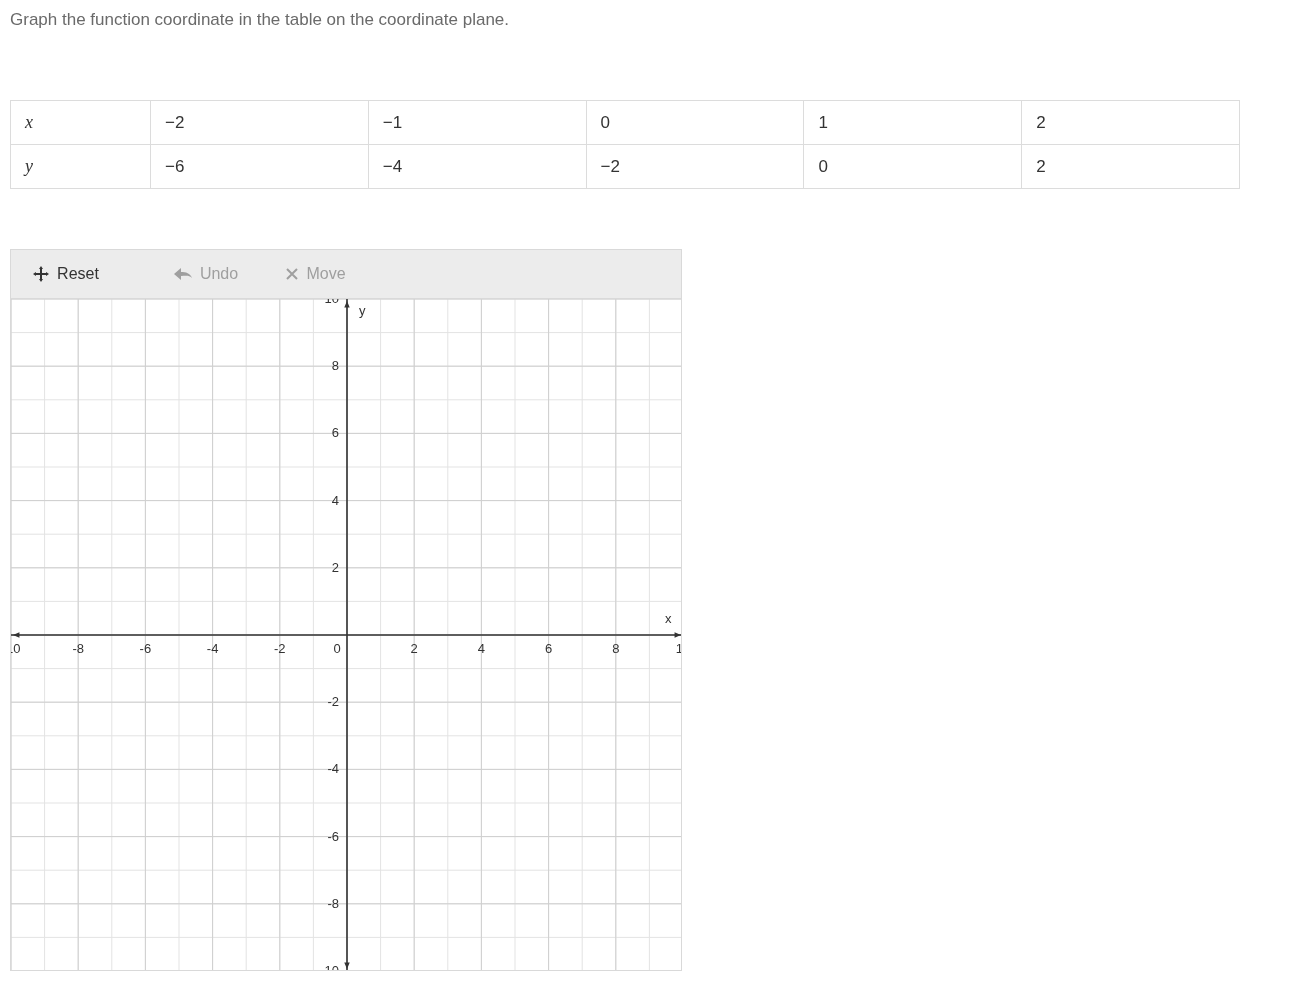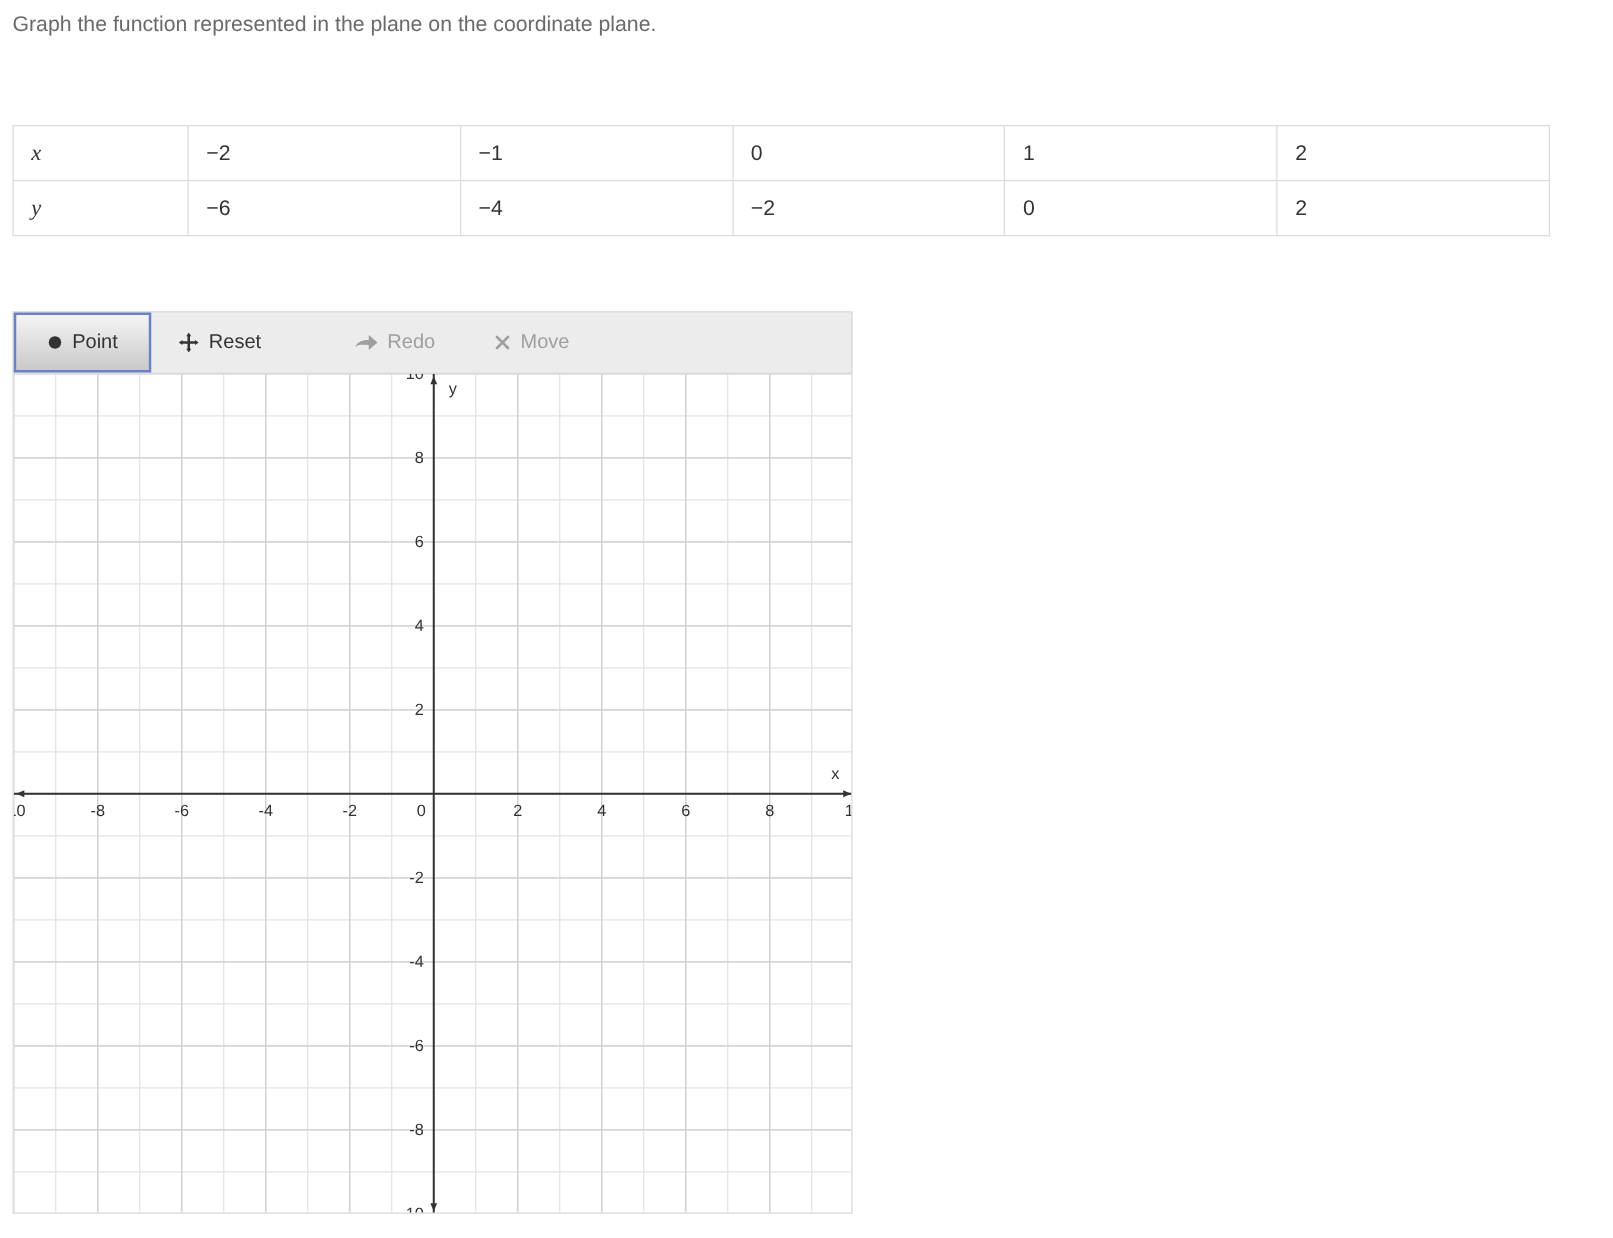--- a/index.html
+++ b/index.html
@@ -85,21 +85,21 @@
   }
   .axis-label {
     font-family: Arial, sans-serif;
     font-size: 13px;
     fill: #333;
   }
 </style>
 </head>
 <body>
 
-<div class="prompt">Graph the function represented in the plane on the coordinate plane.</div>
+<div class="prompt">Graph the function coordinate in the table on the coordinate plane.</div>
 
 <table class="data-table">
   <tbody>
       <tr>
     <th>x</th>
     <td>−2</td>
     <td>−1</td>
     <td>0</td>
     <td>1</td>
     <td>2</td>
@@ -111,44 +111,36 @@
     <td>−2</td>
     <td>0</td>
     <td>2</td>
   </tr>
 </tbody>
   </table>
 
 <div class="graph-tool-wrap">
 
   <div class="toolbar">
-    <div class="tool-btn selected">
-      <span class="ico">
-        <svg width="12" height="12">
-            <circle cx="6" cy="6" r="5" fill="#333"></circle>
-          </svg>
-      </span>
-      <span>Point</span>
-    </div>
     <div class="tool-btn">
       <span class="ico">
         <svg width="16" height="16" viewBox="0 0 16 16">
           <path d="M8 0 L10 3 H9 V7 H13 V6 L16 8 L13 10 V9 H9 V13 H10 L8 16 L6 13 H7 V9 H3 V10 L0 8 L3 6 V7 H7 V3 H6 Z" fill="#333"></path>
         </svg>
       </span>
       <span>Reset</span>
     </div>
     <div class="spacer"></div>
     <div class="tool-btn disabled">
       <span class="ico">
         <svg width="18" height="12" viewBox="0 0 18 12">
-          <path d="M18 6 L11 0 V4 C6 4 2 5 0 10 C3 7 6 8 11 8 V12 Z" fill="#9f9f9f"></path>
+          <path d="M0 6 L7 0 V4 C12 4 16 5 18 10 C15 7 12 8 7 8 V12 Z" fill="#9f9f9f"></path>
         </svg>
       </span>
-      <span>Redo</span>
+      <span>Undo</span>
     </div>
     <div class="tool-btn disabled">
       <span class="ico">
         <svg width="12" height="12" viewBox="0 0 12 12">
           <path d="M1 1 L11 11 M11 1 L1 11" stroke="#9f9f9f" stroke-width="2"></path>
         </svg>
       </span>
       <span>Move</span>
     </div>
   </div>

